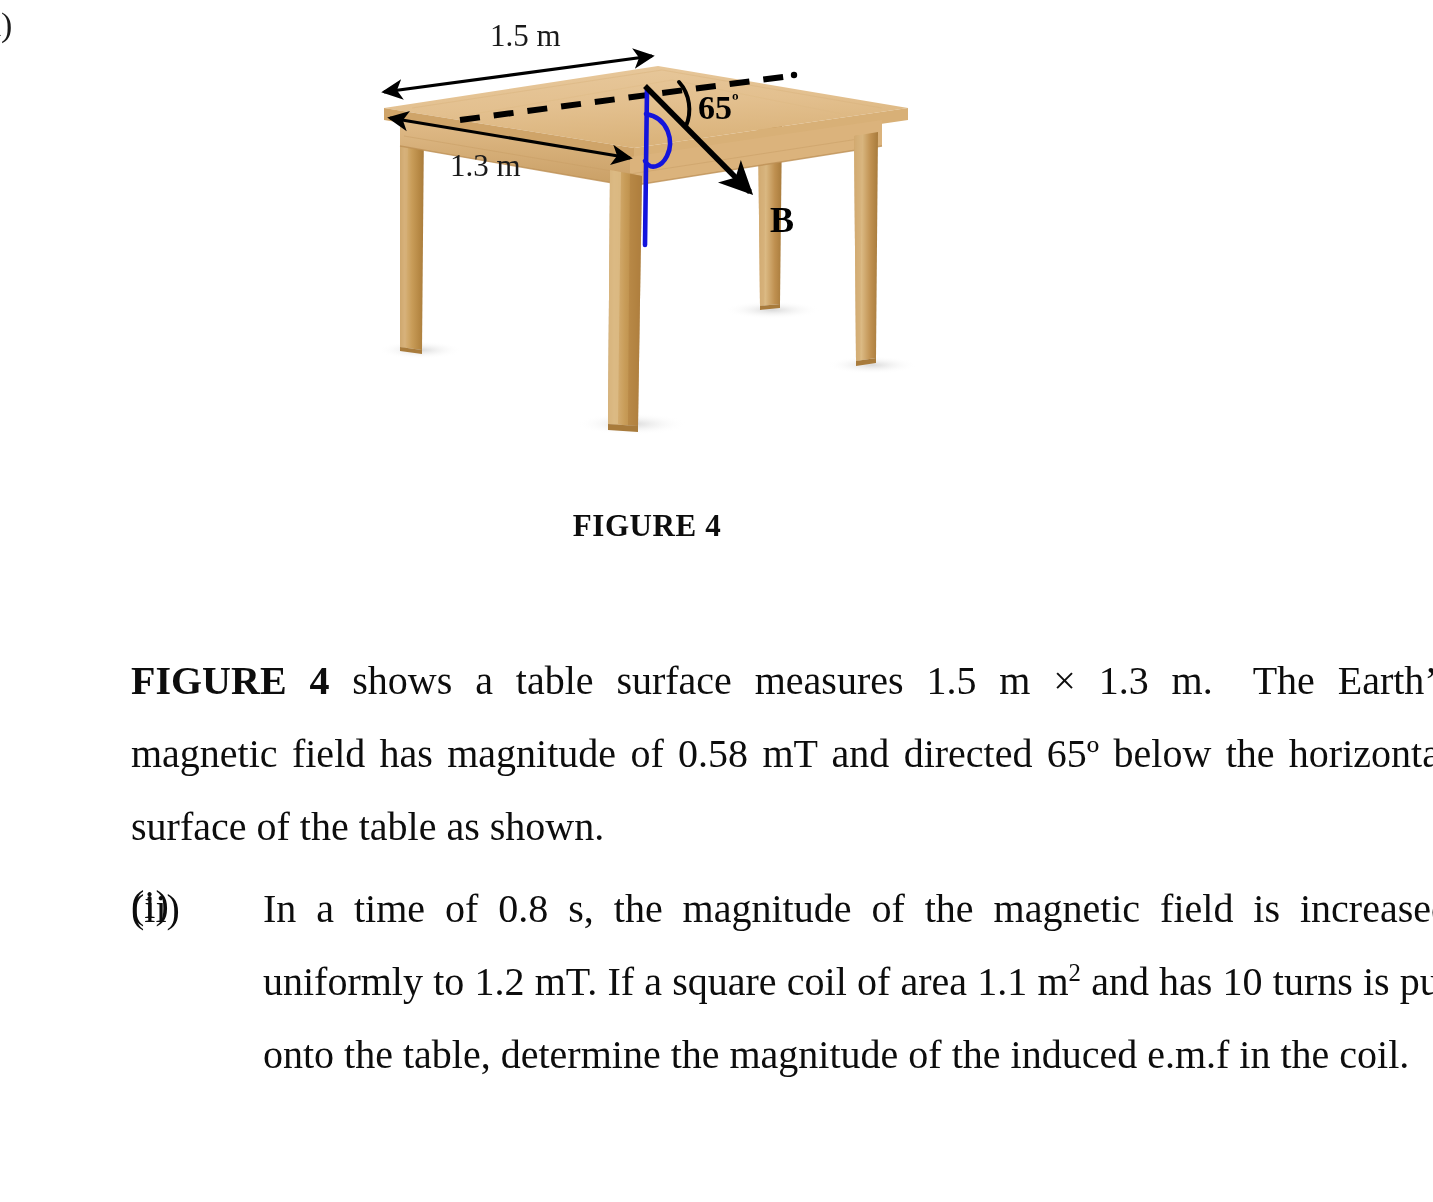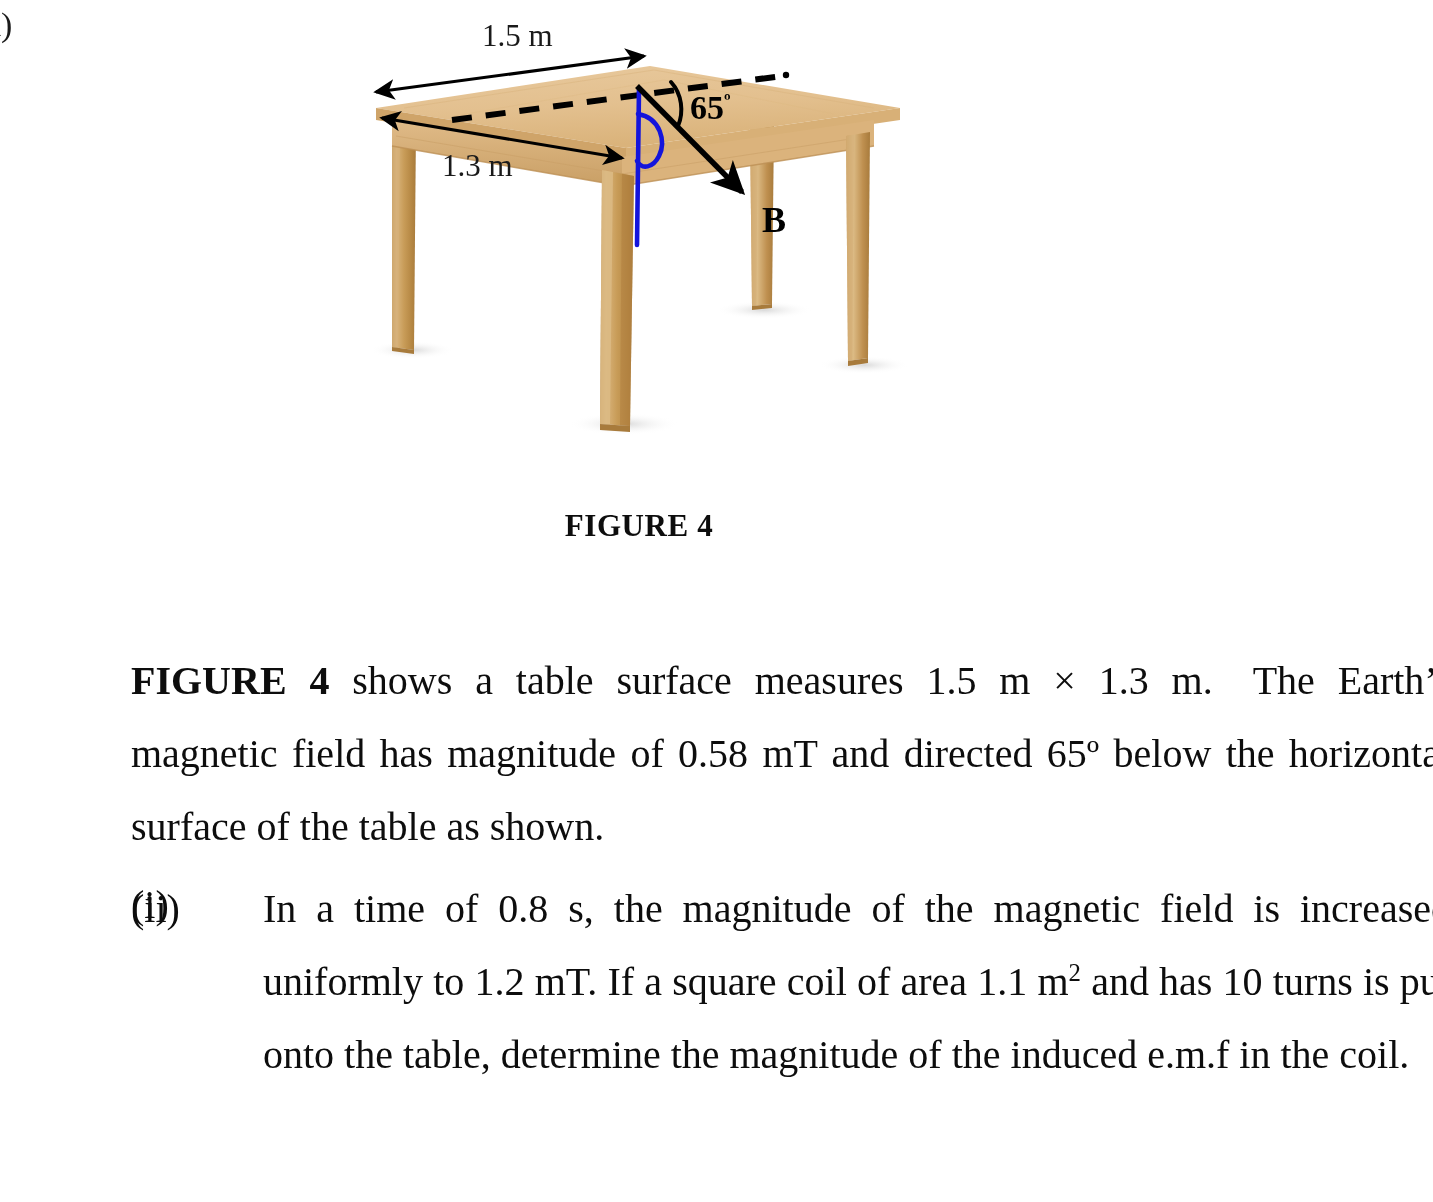--- a/index.html
+++ b/index.html
@@ -16,21 +16,21 @@
 
   
   .part-label{
     position:absolute; left:-14px; top:8px;
     font-size:34px; line-height:1;
     color:#1a1a1a;
   }
 
   
   .figure-block{
-    position:absolute; left:4px; top:0; width:1191px; height:600px;
+    position:absolute; left:12px; top:0; width:1191px; height:600px;
   }
   .figure-art{
     position:absolute; left:330px; top:20px;
     width:620px; height:430px;
   }
   .figure-art svg{display:block;width:620px;height:430px;}
 
   .figure-caption{
     position:absolute; left:0; top:508px; width:1270px;
     text-align:center;

